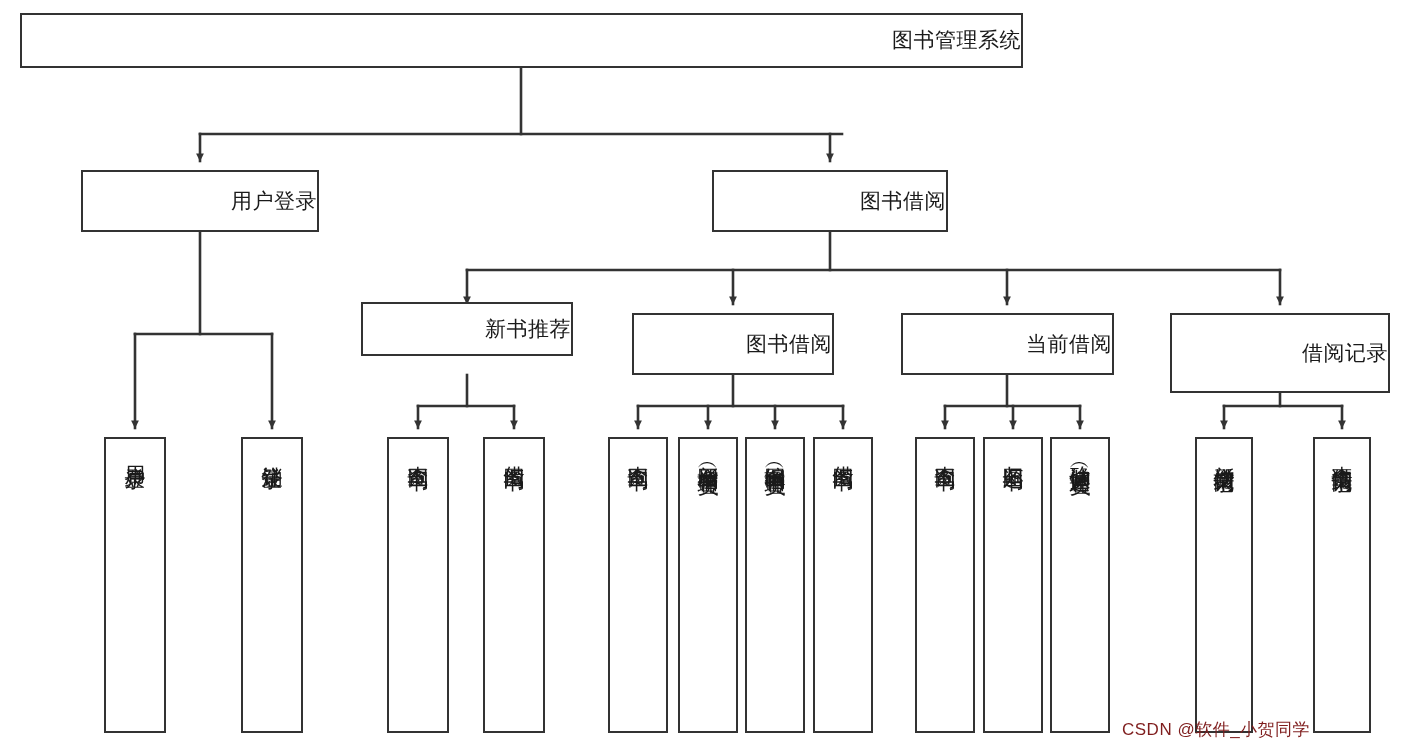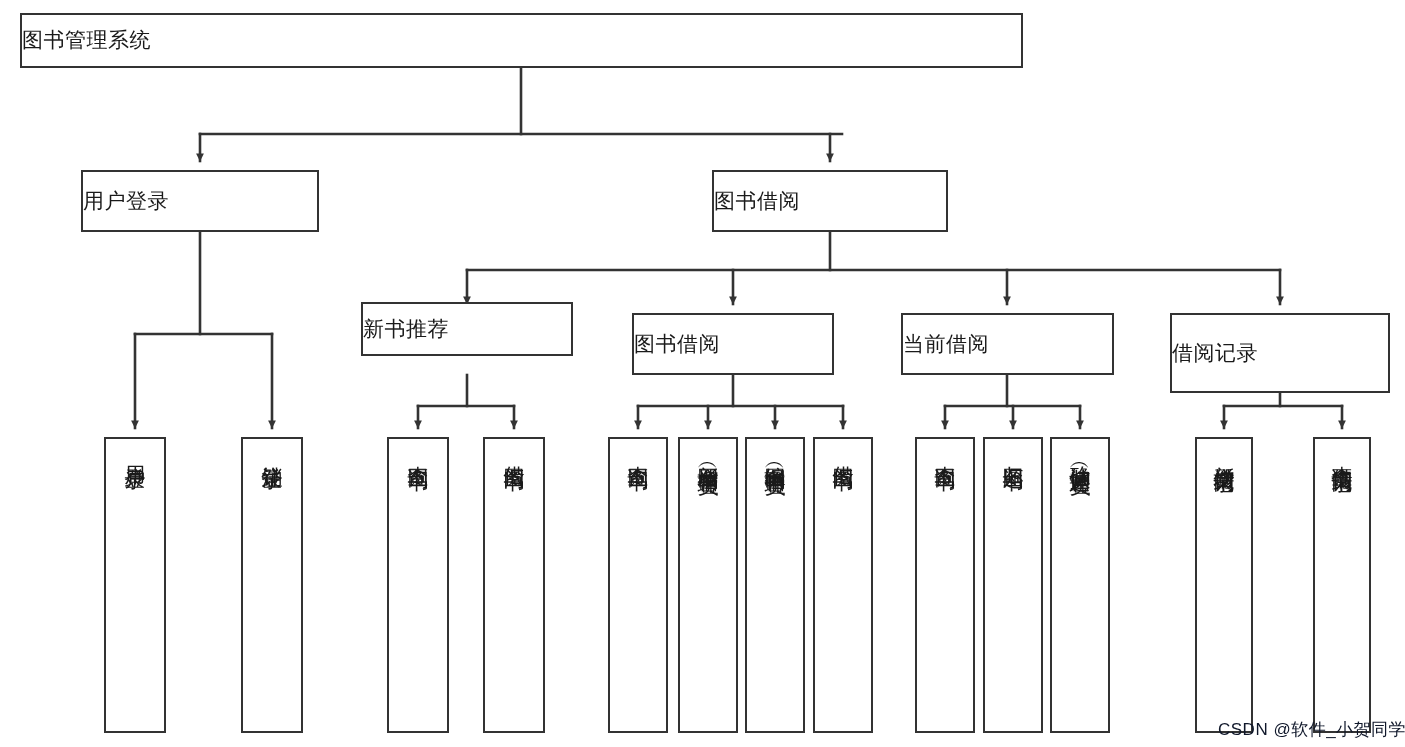--- a/index.html
+++ b/index.html
@@ -25,21 +25,21 @@
     height: 747px;
     pointer-events: none;
   }
   .node {
     position: absolute;
     box-sizing: border-box;
     background: #ffffff;
     border: 2.4px solid #333333;
     display: flex;
     align-items: center;
-    justify-content: flex-start;
+    justify-content: flex-end;
     color: #1a1a1a;
   }
   .node-label {
     display: block;
     text-align: center;
     line-height: 1.25;
     color: #1a1a1a;
   }
   .node.horizontal .node-label {
     font-size: 21px;
@@ -180,14 +180,14 @@
   <div class="node vertical" id="lf-10" style="left: 1050px; top: 437px; width: 60px; height: 296px;">
     <span class="node-label">确认归还（管理员）</span>
   </div>
   <div class="node vertical" id="lf-11" style="left: 1195px; top: 437px; width: 58px; height: 296px;">
     <span class="node-label">新增借阅记录</span>
   </div>
   <div class="node vertical" id="lf-12" style="left: 1313px; top: 437px; width: 58px; height: 296px;">
     <span class="node-label">查询借阅记录</span>
   </div>
 
-  <div class="watermark" style="left: 1218px; top: 718px; color: #0f172a;">CSDN @软件_小贺同学</div>
+  <div class="watermark" style="left: 1122px; top: 718px; color: #7f1d1d;">CSDN @软件_小贺同学</div>
 </div>
 
 </body></html>

